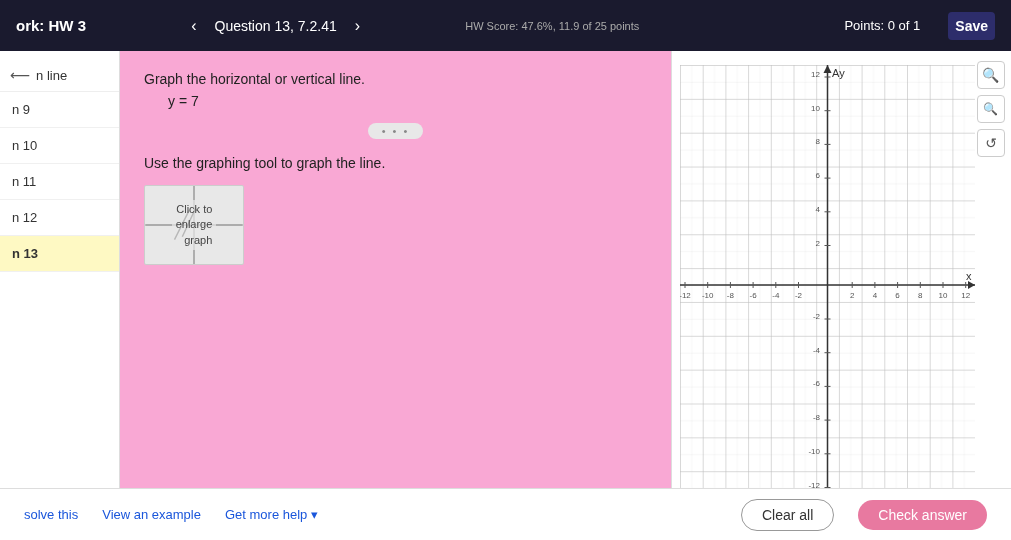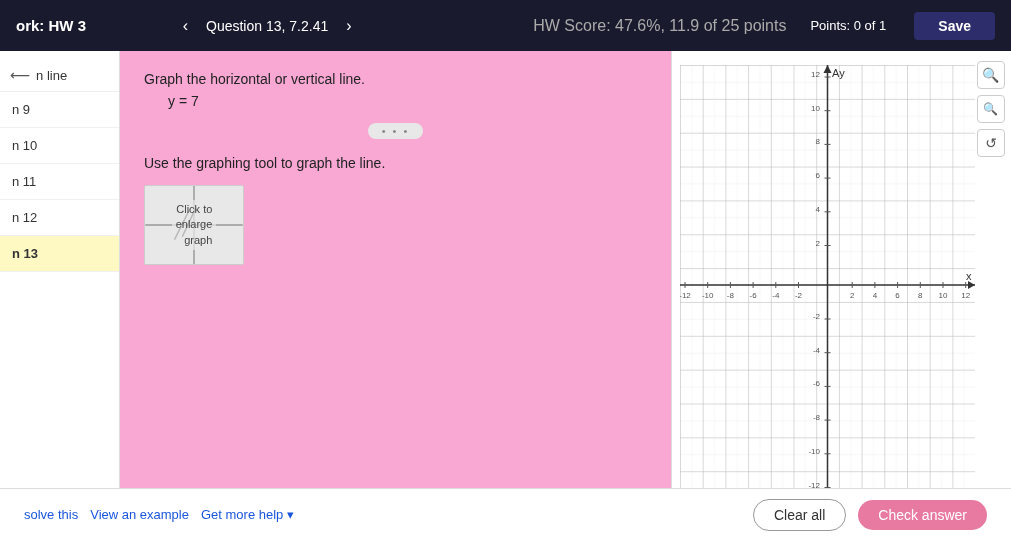--- a/index.html
+++ b/index.html
@@ -39,31 +39,30 @@
     .question-label {
       font-size: 14px;
       color: white;
     }
     .points-label {
       font-size: 13px;
       color: white;
       margin-right: 16px;
     }
     .hw-score {
-      font-size: 16px;
+      font-size: 11px;
       color: #aaa;
       flex: 1;
-      text-align: right;
       padding-right: 12px;
     }
     .save-btn {
       background: #2d2d6b;
       color: white;
       border: none;
-      padding: 6px 24px;
+      padding: 6px 7px;
       border-radius: 4px;
       font-size: 14px;
       cursor: pointer;
       font-weight: bold;
     }
 
     
     .main {
       display: flex;
       height: 496px;
@@ -226,21 +225,21 @@
       position: fixed;
       bottom: 0;
       left: 0;
       width: 1011px;
       height: 52px;
       background: #fff;
       border-top: 1px solid #ddd;
       display: flex;
       align-items: center;
       padding: 13px 24px;
-      gap: 12px;
+      gap: 24px;
     }
     .footer-link {
       font-size: 13px;
       color: #1a56db;
       cursor: pointer;
       text-decoration: none;
     }
     .footer-spacer { flex: 1; }
     .clear-btn {
       border: 1px solid #999;

